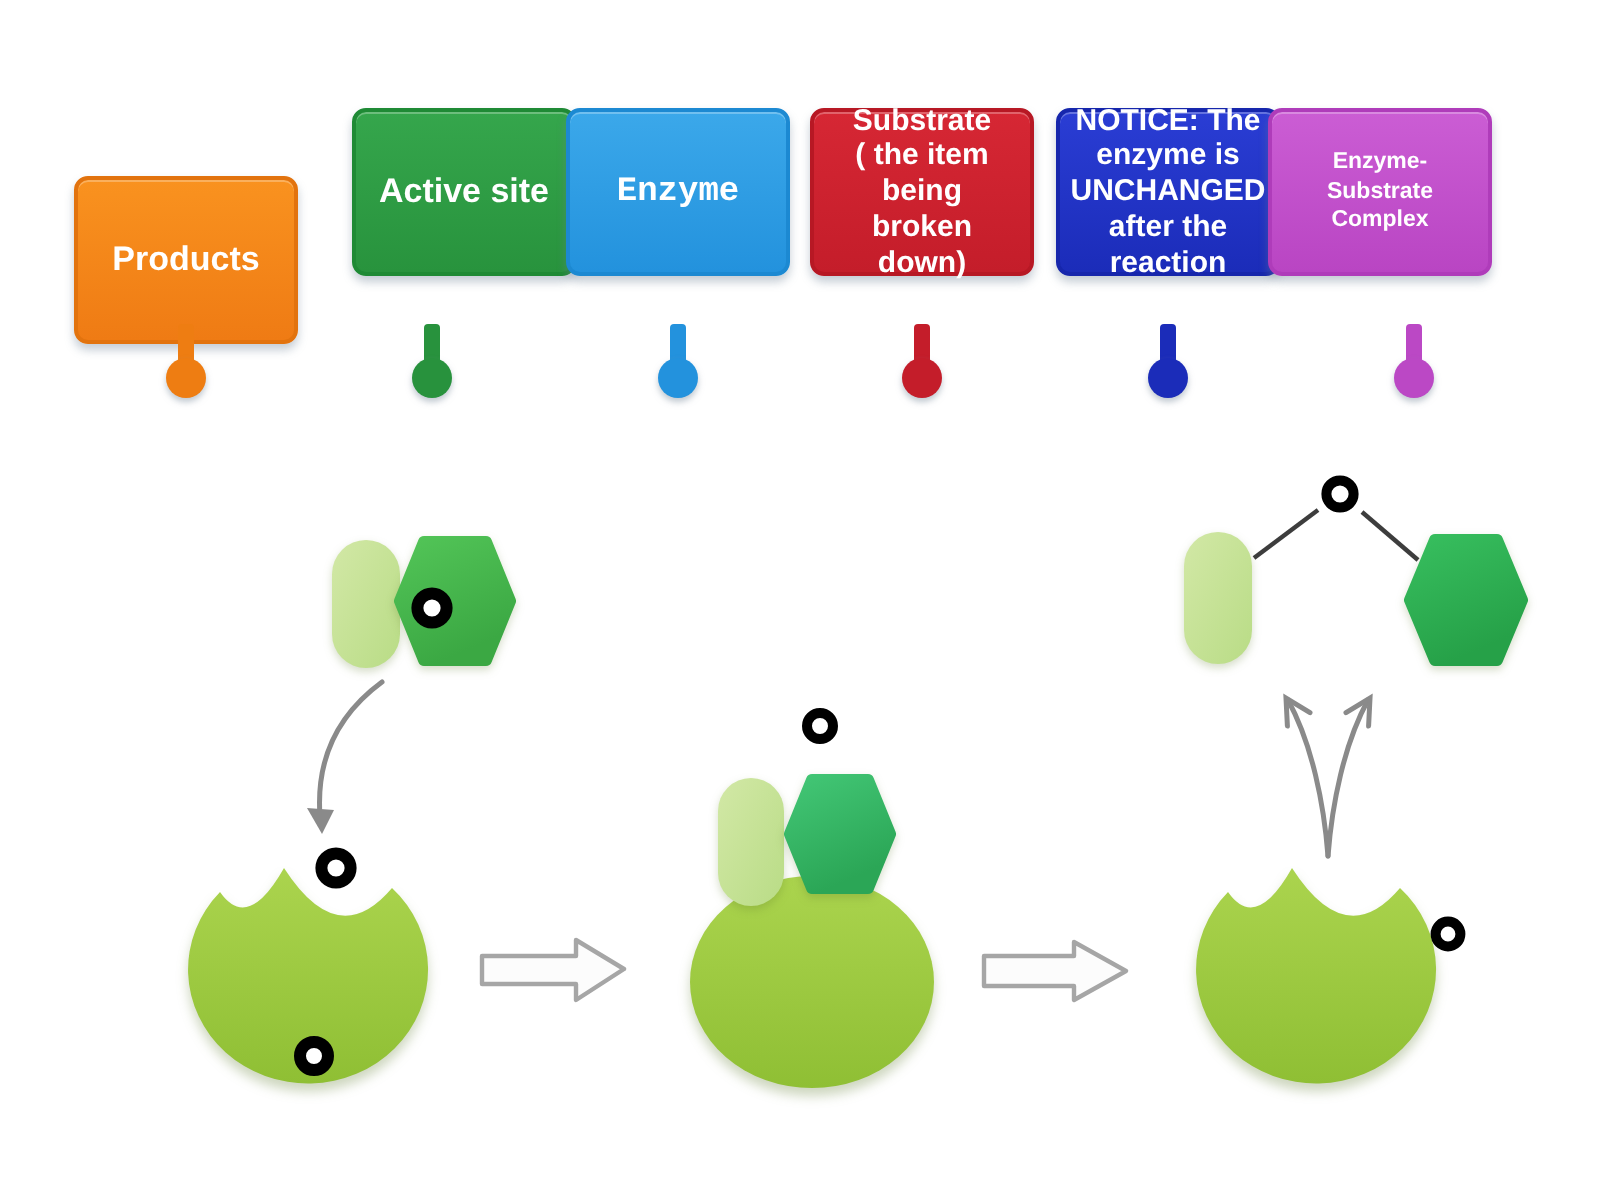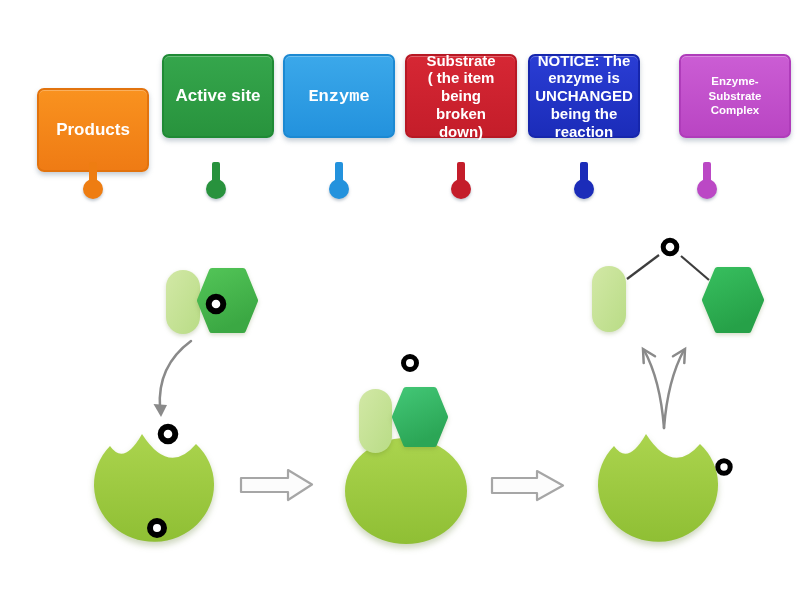--- a/index.html
+++ b/index.html
@@ -39,21 +39,21 @@
 <div class="stage">
 
   <div>
 
     <div class="card c1" style="left:37px">
       <div class="card-text">Products</div>
     </div>
     <div class="pin-stem p1" style="left:89px"></div>
     <div class="pin-dot  p1" style="left:83px"></div>
 
-    <div class="card c2" style="left:162px">
+    <div class="card c2" style="left:176px">
       <div class="card-text">Active site</div>
     </div>
     <div class="pin-stem p2" style="left:212px"></div>
     <div class="pin-dot  p2" style="left:206px"></div>
 
     <div class="card c3" style="left:283px">
       <div class="card-text">Enzyme</div>
     </div>
     <div class="pin-stem p3" style="left:335px"></div>
     <div class="pin-dot  p3" style="left:329px"></div>
@@ -65,27 +65,27 @@
 broken
 down)</div>
     </div>
     <div class="pin-stem p4" style="left:457px"></div>
     <div class="pin-dot  p4" style="left:451px"></div>
 
     <div class="card c5" style="left:528px">
       <div class="card-text">NOTICE: The
 enzyme is
 UNCHANGED
-being the
+after the
 reaction</div>
     </div>
     <div class="pin-stem p5" style="left:580px"></div>
     <div class="pin-dot  p5" style="left:574px"></div>
 
-    <div class="card c6" style="left:679px">
+    <div class="card c6" style="left:634px">
       <div class="card-text">Enzyme-Substrate
 Complex</div>
     </div>
     <div class="pin-stem p6" style="left:703px"></div>
     <div class="pin-dot  p6" style="left:697px"></div>
 
   </div>
 
   <svg class="diagram" viewBox="0 0 800 600">
     <defs>

